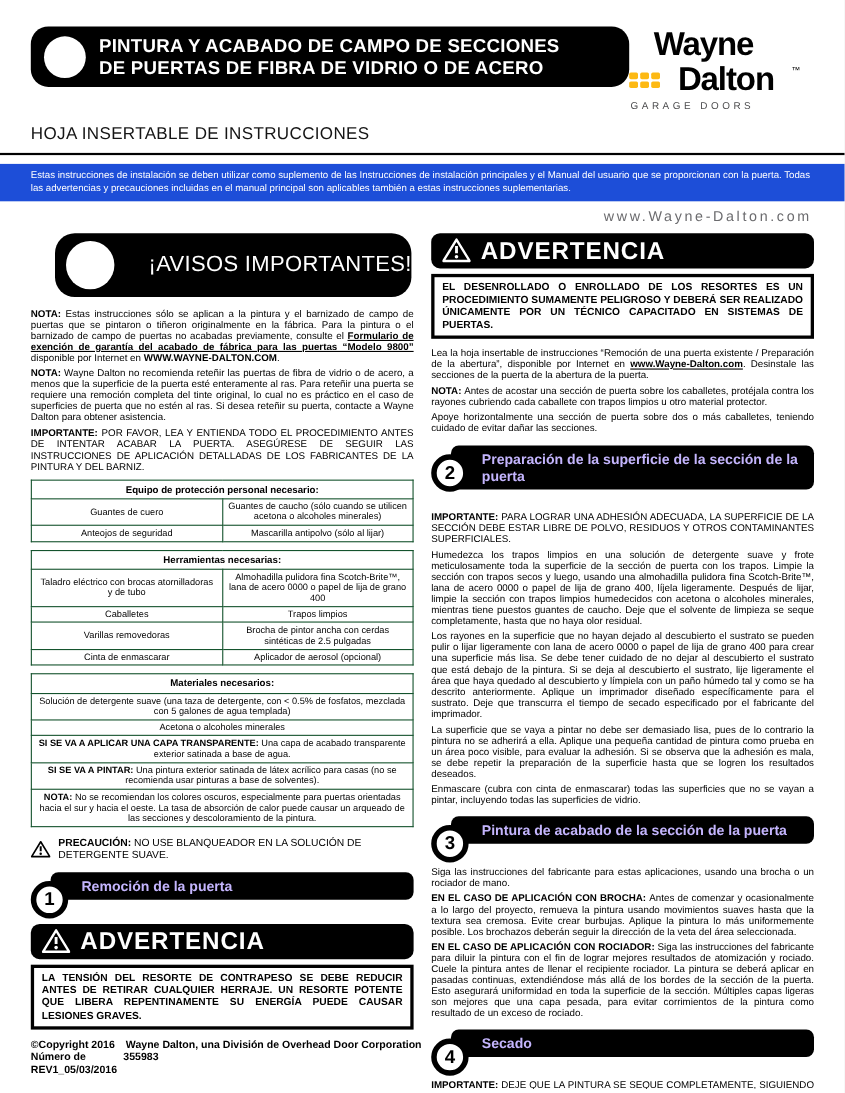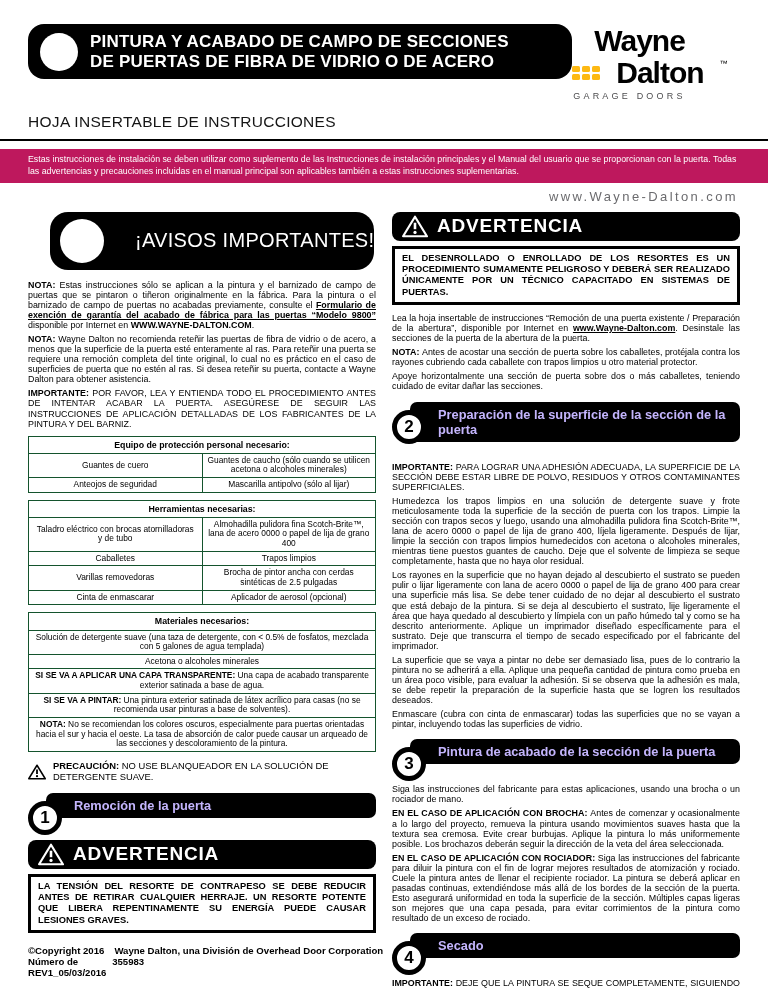--- a/index.html
+++ b/index.html
@@ -15,21 +15,21 @@
   .brand{width:168px;text-align:left;margin-top:2px;line-height:1;}
   .brand-w{font-size:30px;font-weight:bold;letter-spacing:-1px;margin-left:22px;}
   .brand-row{display:flex;align-items:center;gap:16px;margin-top:2px;}
   .brand-icon{display:inline-grid;grid-template-columns:repeat(3,8px);grid-auto-rows:6px;gap:2px;flex:none;}
   .brand-icon i{background:#FDB913;border-radius:1.5px;display:block;}
   .brand-d{font-size:30px;font-weight:bold;letter-spacing:-1px;}
   .brand-tm{font-size:8px;align-self:flex-start;margin-top:2px;}
   .brand-tag{font-size:9px;letter-spacing:3.2px;color:#4d4d4f;margin-top:4px;margin-left:1px;}
   .subtitle{font-size:15.5px;margin-top:12px;color:#151515;letter-spacing:.3px;}
   
-  .notice-bar{background:#be185d;color:#fff;font-size:8.8px;line-height:1.35;padding:5px 28px;margin-top:8px;}
+  .notice-bar{background:#1d4ed8;color:#fff;font-size:8.8px;line-height:1.35;padding:5px 28px;margin-top:8px;}
   .website{text-align:right;font-size:13px;letter-spacing:2.4px;color:#6b6b6e;padding:6px 30px 2px;}
   
   .cols{display:flex;gap:16px;padding:2px 28px 0;height:782px;overflow:hidden;}
   .col{flex:1;min-width:0;}
   p.body{font-size:8.9px;line-height:1.13;margin:4px 0;text-align:justify;}
   .b{font-weight:bold}.u{text-decoration:underline}
   
   .avisos{background:#000;border-radius:18px;display:flex;align-items:center;gap:31px;
           padding:7px 10px;margin:4px 2px 10px 22px;}
   .avisos-circle{width:44px;height:44px;background:#fff;border-radius:50%;flex:none;}
@@ -45,21 +45,21 @@
   
   .sec{position:relative;margin:10px 0 4px;padding-bottom:16px;}
   .sec-circle{position:absolute;left:0;top:8px;width:24px;height:24px;background:#fff;border:5px solid #000;
               border-radius:50%;display:flex;align-items:center;justify-content:center;
               font-size:17px;font-weight:bold;z-index:2;}
   .sec-bar{margin-left:18px;background:#000;color:#c4b5fd;border-radius:7px;font-weight:bold;
            font-size:12.8px;line-height:1.18;padding:5px 8px 5px 28px;}
   
   .warn{margin:6px 0 8px;}
   .warn-bar{background:#000;border-radius:8px;color:#fff;display:flex;align-items:center;gap:9px;padding:3px 10px;}
-  .warn-title{font-size:19px;font-weight:bold;letter-spacing:.8px;}
+  .warn-title{font-size:22px;font-weight:bold;letter-spacing:.8px;}
   .warn-box{border:3px solid #000;margin-top:5px;padding:4px 7px;font-weight:bold;
             font-size:9.3px;line-height:1.22;text-align:justify;}
   
   .footer{position:absolute;left:28px;right:28px;bottom:16px;display:flex;justify-content:space-between;
           align-items:baseline;font-size:9.6px;font-weight:bold;flex-direction:column;}
   .f-left span{white-space:pre;}
   .f-company{margin-left:10px;}
   .f-num{margin-left:34px;}
 </style>
 </head>

